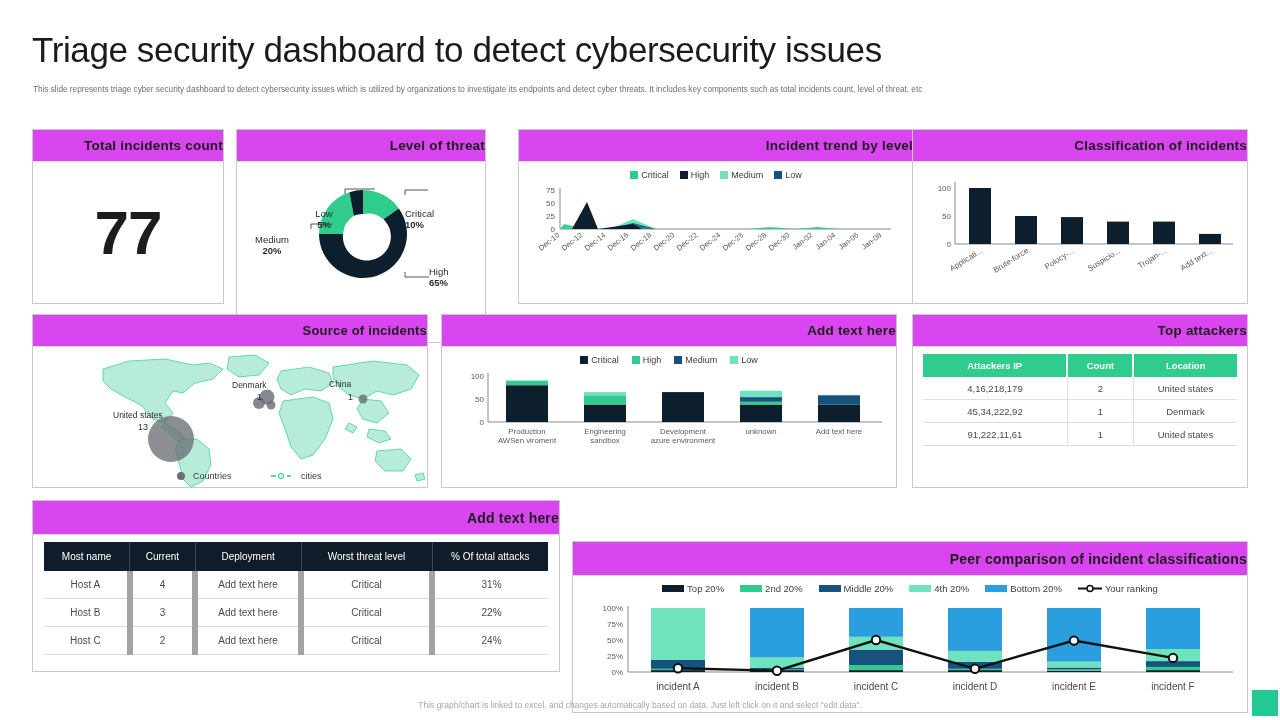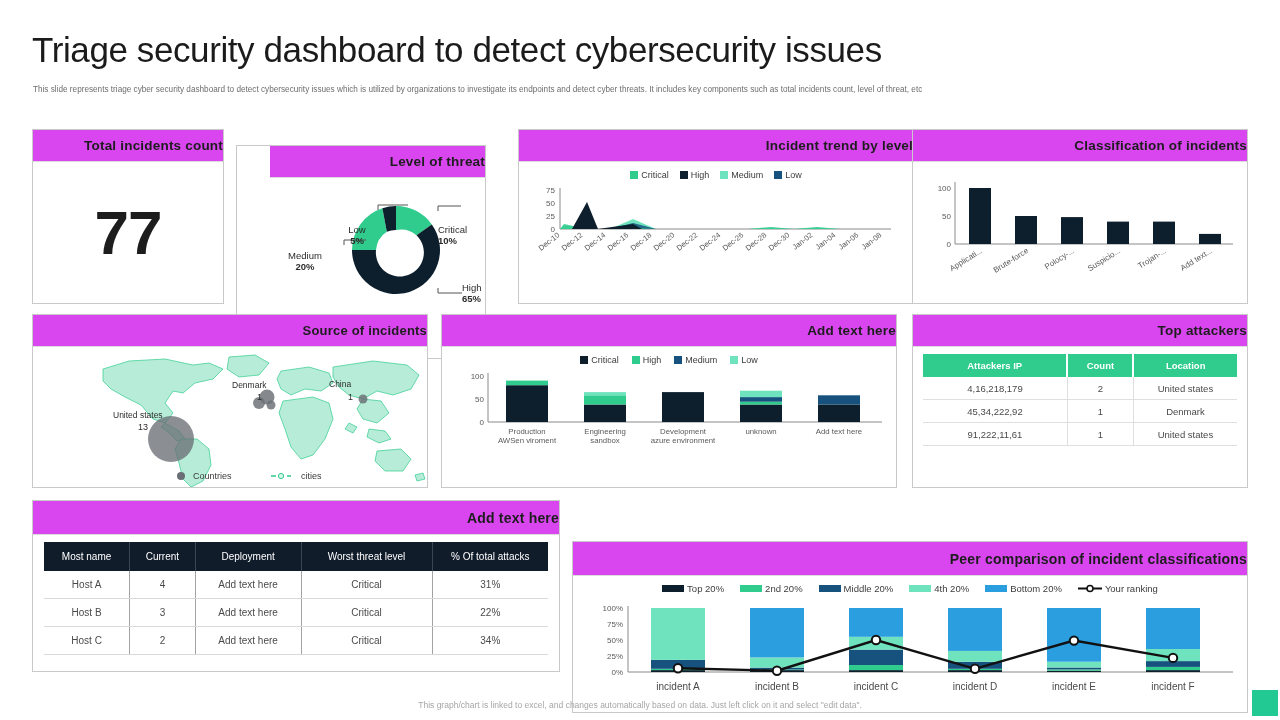--- a/index.html
+++ b/index.html
@@ -72,21 +72,21 @@
 
   .tbl-dark th {
     background: #111c2b; color: #ffffff; font-size: 10px;
     font-weight: normal; padding: 9px 3px; text-align: center;
     border-right: 1px solid #3a4656;
   }
   .tbl-dark th:last-child { border-right: none; margin-top: 12px; }
   .tbl-dark td {
     font-size: 10px; color: #4a4a4a; text-align: center;
     padding: 8px 3px; border-bottom: 1px solid #d9d9d9;
-    border-right: 1px solid #a3a3a3;
+    border-right: 6px solid #a3a3a3;
   }
   .tbl-dark td:last-child { border-right: none; }
 
   
   .footer-note {
     position: absolute; left: 0; top: 700px; width: 1280px;
     text-align: center; font-size: 8.5px; color: #a6a6a6;
   }
   .accent-square {
     position: absolute; right: 2px; bottom: 4px;
@@ -99,21 +99,21 @@
 <div class="slide-title">Triage security dashboard to detect cybersecurity issues</div>
 <div class="slide-subtitle">This slide represents triage cyber security dashboard to detect cybersecurity issues which is utilized by organizations to investigate its endpoints and detect cyber threats. It includes key components such as total incidents count, level of threat, etc</div>
 
 <div class="panel" style="left:32px; top:129px; width:192px; height:175px;">
   <div class="panel-head" style="height:32px; line-height:32px; font-size:13.5px;">Total incidents count</div>
   <div class="panel-body" style="height:141px; display:flex; align-items:center; justify-content:center;">
     <div class="kpi-number">77</div>
   </div>
 </div>
 
-<div class="panel" style="left:236px; top:145px; width:250px; height:214px;padding-left:33px;">
+<div class="panel" style="left:236px; top:129px; width:250px; height:214px;">
   <div class="panel-head" style="height:32px; line-height:32px; font-size:13.5px;">Level of threat</div>
   <div class="panel-body" style="height:141px;">
     <svg width="248" height="141" viewBox="0 0 248 141">
 
       <path d="M126,28 A44,44 0 0,1 161.8,46.4 L146.5,57.2 A24,24 0 0,0 126,52 Z" fill="#2fcc8d"></path>
 
       <path d="M161.8,46.4 A44,44 0 1,1 82,72 L106,72 A24,24 0 1,0 146.5,57.2 Z" fill="#0d1f2d"></path>
 
       <path d="M82,72 A44,44 0 0,1 112.4,30.2 L116.8,53.7 A24,24 0 0,0 106,72 Z" fill="#2fcc8d"></path>
 
@@ -408,21 +408,21 @@
           <td>3</td>
           <td>Add text here</td>
           <td>Critical</td>
           <td>22%</td>
         </tr>
         <tr>
           <td>Host C</td>
           <td>2</td>
           <td>Add text here</td>
           <td>Critical</td>
-          <td>34%</td>
+          <td>24%</td>
         </tr>
       </tbody>
     </table>
   </div>
 </div>
 
 <div class="panel" style="left:572px; top:500px; width:676px; height:172px;margin-top:41px;">
   <div class="panel-head" style="height:34px; line-height:34px; font-size:14px;">Peer comparison of incident classifications</div>
   <div class="panel-body" style="height:136px;">
     <div class="legend-row" style="padding-top:7px; gap:16px; font-size:9.5px;">

